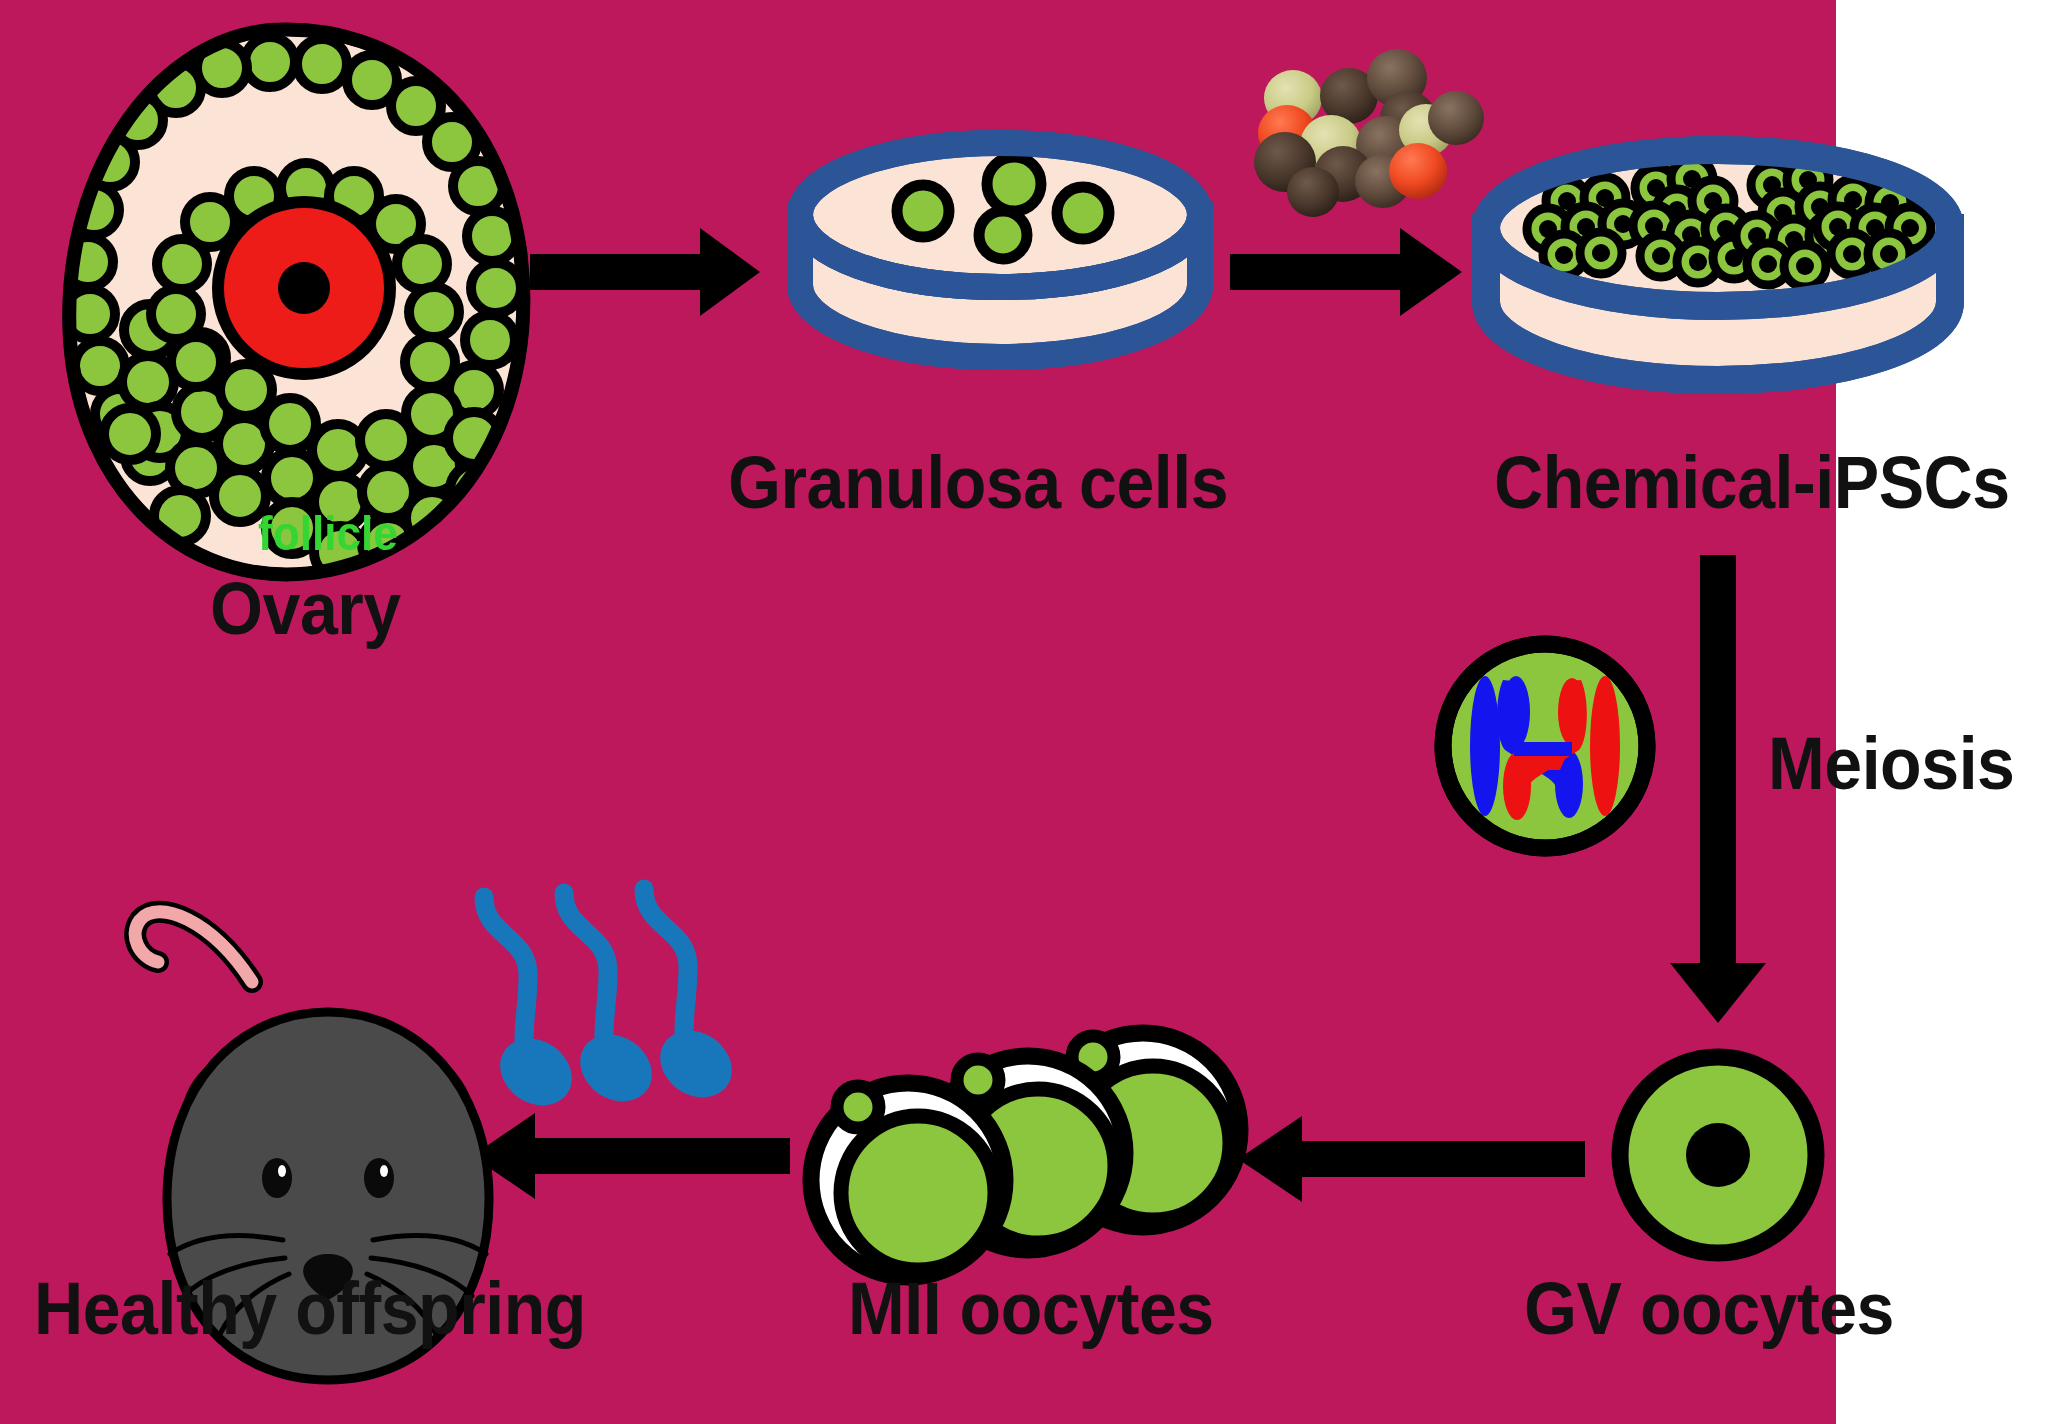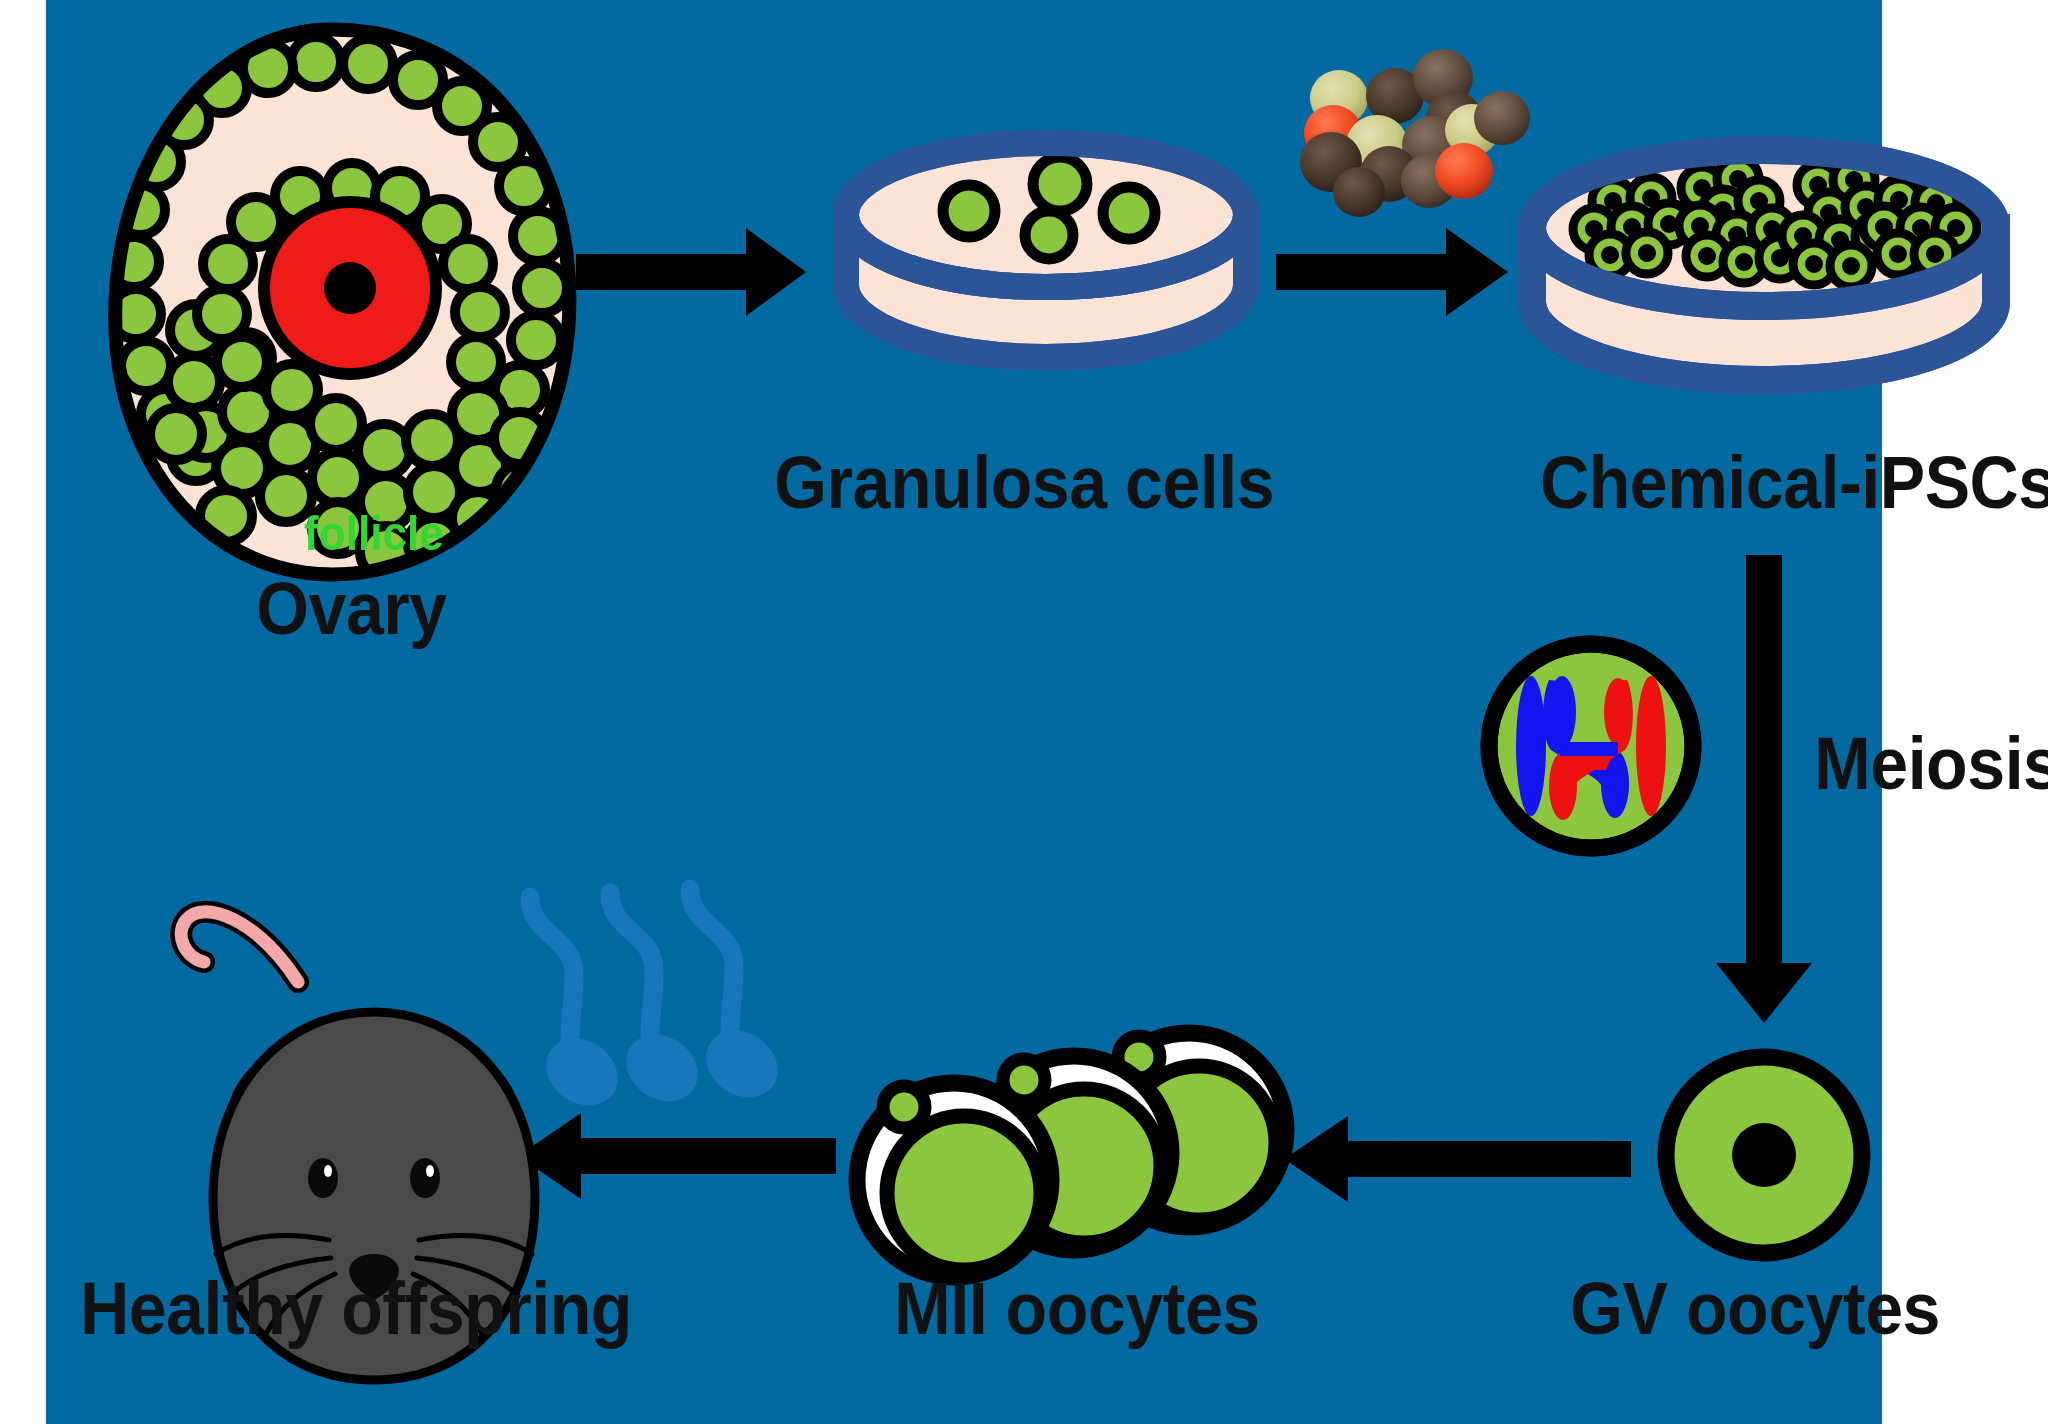--- a/index.html
+++ b/index.html
@@ -12,22 +12,21 @@
     height: 1424px;
     position: relative;
     overflow: hidden;
     font-family: "Liberation Sans", sans-serif;
   }
   #stage {
     position: absolute;
     left: 0; top: 0;
     width: 1836px;
     height: 1424px;
-    background: #0369a1;
-    margin-left: 46px;
+    background: #be185d;
   }
   #diagram {
     position: absolute;
     left: 0; top: 0;
     width: 2048px;
     height: 1424px;
     display: block;
   }
   .lbl {
     position: absolute;

